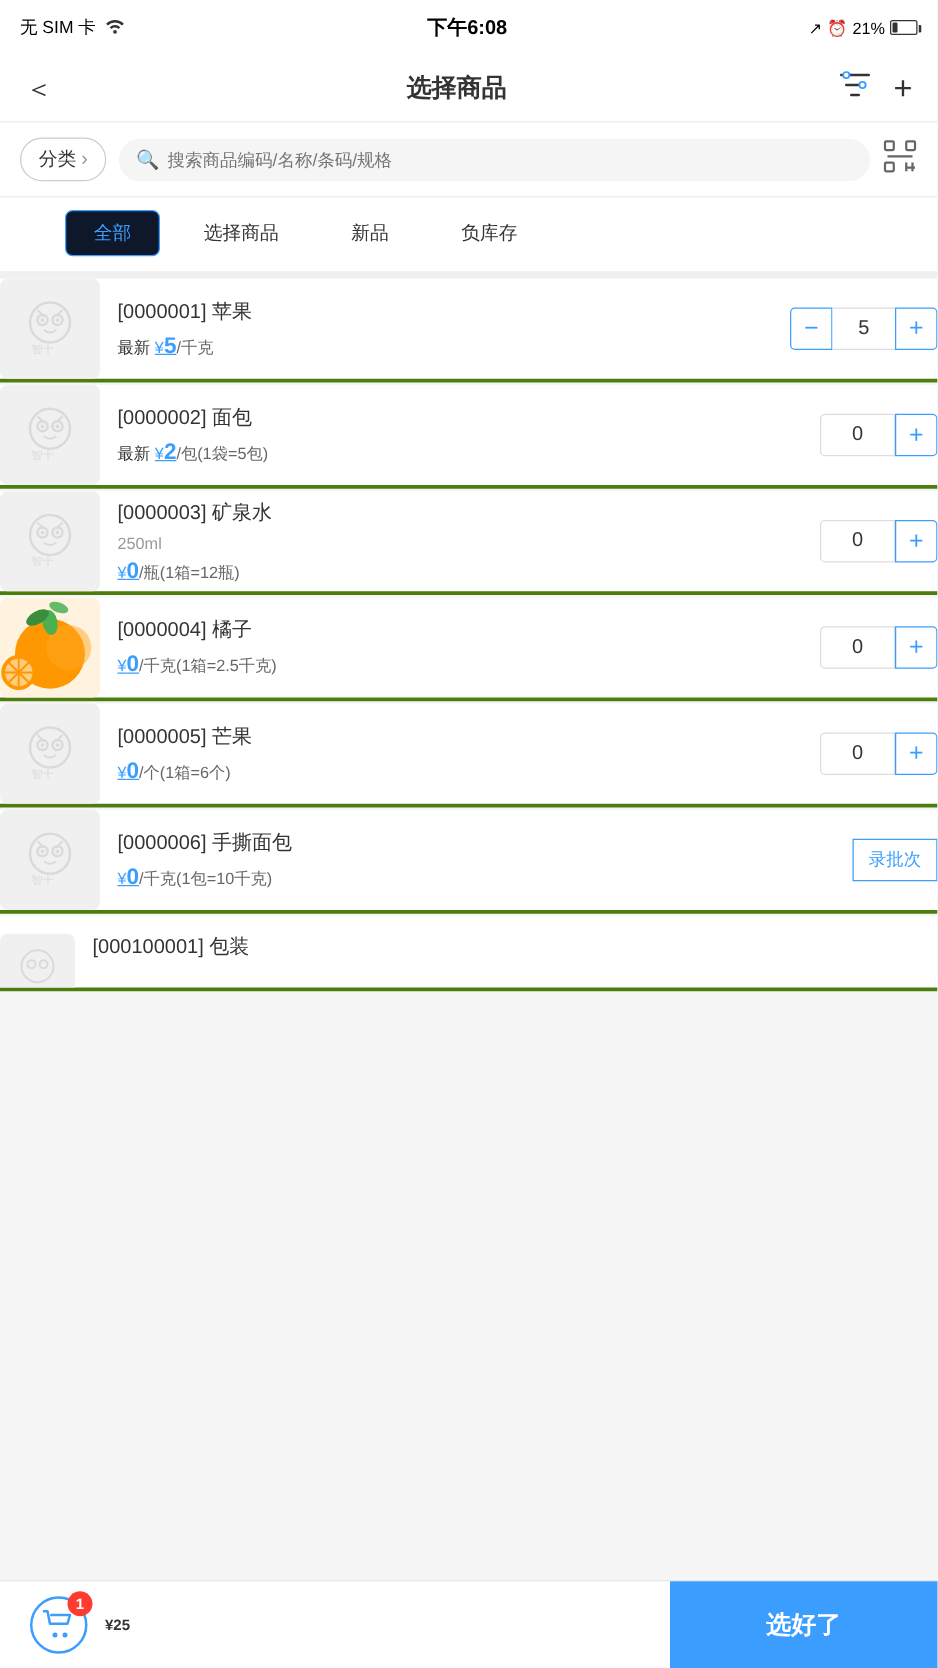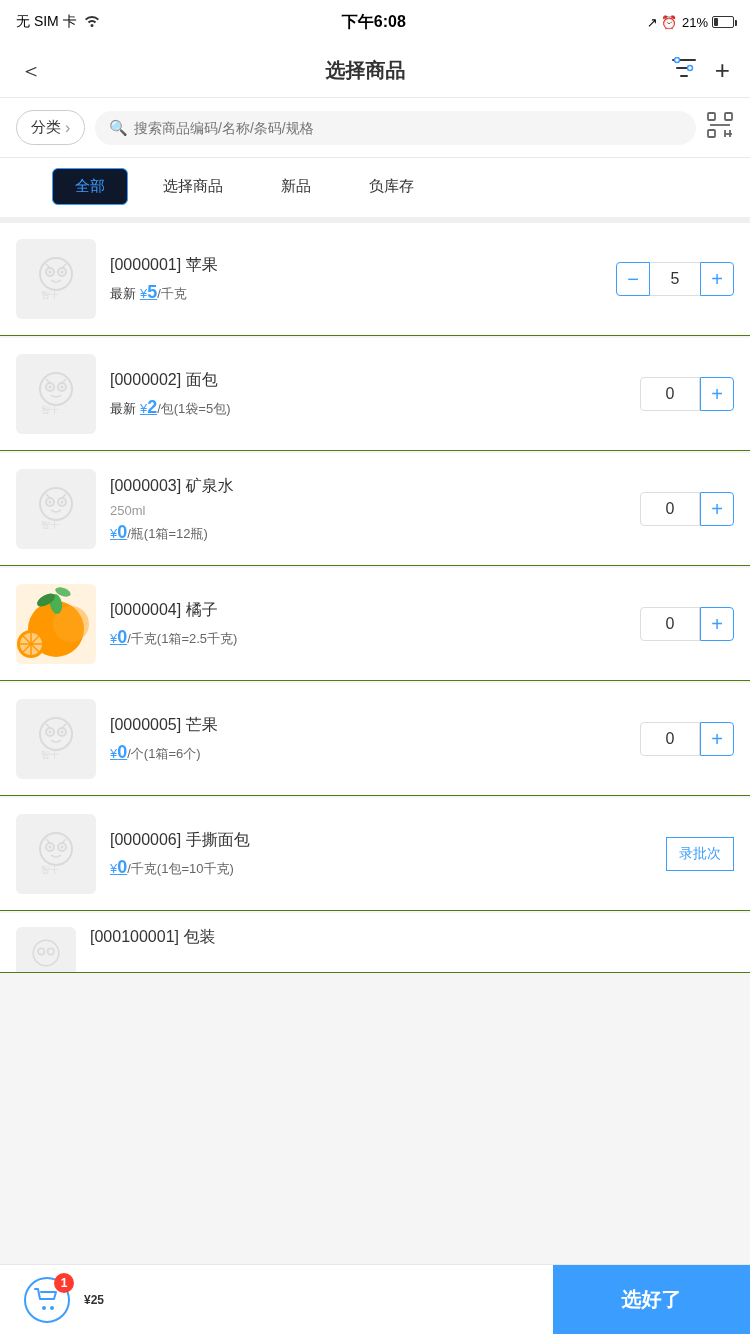--- a/index.html
+++ b/index.html
@@ -153,23 +153,22 @@
 
     
     .product-list {
       background: #f5f5f5;
     }
     .product-item {
       background: #fff;
       margin-bottom: 2px;
       display: flex;
       align-items: center;
-      padding: 16px;
       gap: 14px;
-      border-bottom: 1px solid #4d7c0f;
+      border-bottom: 3px solid #4d7c0f;
     }
     .product-image {
       width: 80px;
       height: 80px;
       border-radius: 6px;
       background: #f0f0f0;
       flex-shrink: 0;
       display: flex;
       align-items: center;
       justify-content: center;
@@ -321,21 +320,21 @@
       justify-content: center;
       font-weight: 600;
     }
     .cart-total {
       font-size: 12px;
       font-weight: 700;
       color: #333;
     }
     .confirm-btn {
       height: 70px;
-      width: 197px;
+      width: 214px;
       background: #3b9eff;
       border: none;
       color: #fff;
       font-size: 20px;
       font-weight: 600;
       cursor: pointer;
     }
 
     
     .product-item.partial {

